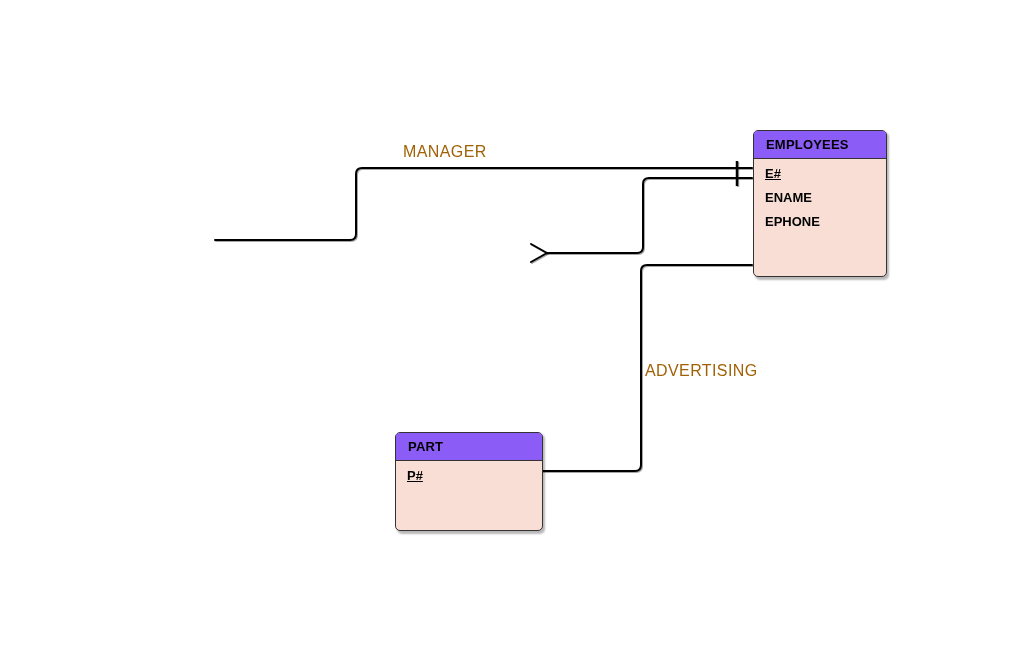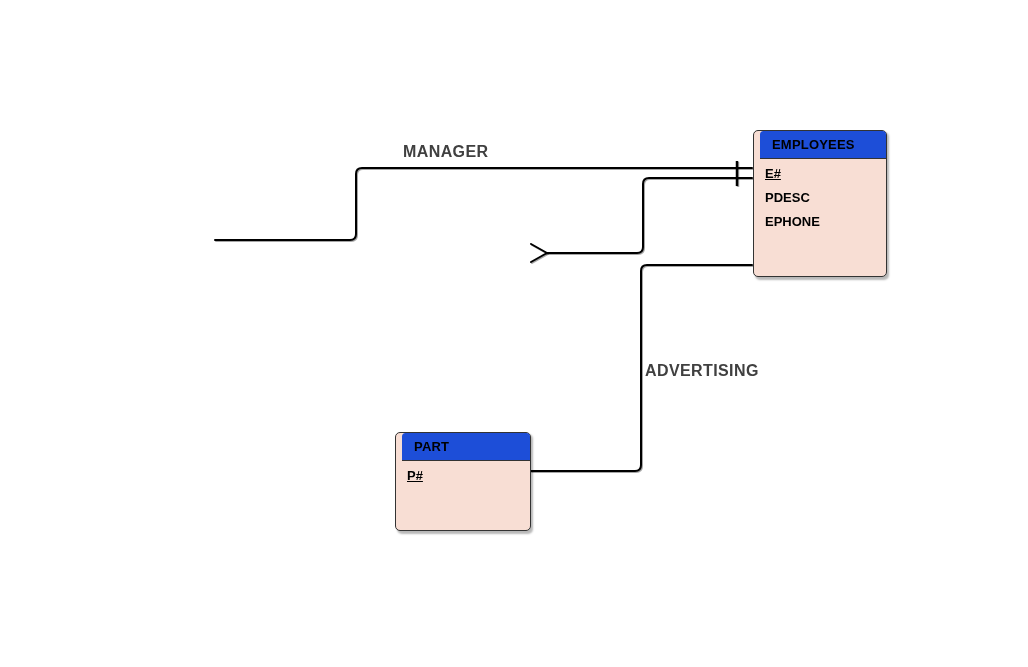--- a/index.html
+++ b/index.html
@@ -39,28 +39,27 @@
     filter: drop-shadow(1.2px 1.4px 0.6px rgba(0,0,0,0.35));
   }
   .entity {
     position: absolute;
     background: #f8ded4;
     border: 1.5px solid #333333;
     border-radius: 5px;
     box-shadow: 2px 2.5px 2px rgba(0,0,0,0.28);
   }
   .entity-header {
-    background: #1d4ed8;
+    background: #8b5cf6;
     border-bottom: 1.5px solid #333333;
     border-radius: 3.5px 3.5px 0 0;
     height: 28px;
     display: flex;
     align-items: center;
     padding-left: 12px;
-    margin-left: 6px;
   }
   .entity-title {
     font-weight: bold;
     font-size: 13px;
     letter-spacing: 0.2px;
     color: #000000;
   }
   .entity-body {
     padding-top: 2px;
   }
@@ -73,28 +72,28 @@
   .attr-label {
     font-weight: bold;
     font-size: 13px;
     color: #000000;
   }
   .attr-row.key .attr-label {
     text-decoration: underline;
   }
   .rel-label {
     position: absolute;
-    font-weight: bold;
+    font-weight: normal;
     font-size: 16px;
     letter-spacing: 0.4px;
-    color: #404040;
+    color: #a16207;
     white-space: nowrap;
   }
   #entity-employees { left: 753px; top: 130px; width: 134px; height: 147px; }
-  #entity-part      { left: 395px; top: 432px; width: 136px; height:  99px; }
+  #entity-part      { left: 395px; top: 432px; width: 148px; height:  99px; }
   #label-manager     { left: 403px; top: 143px; }
   #label-advertising { left: 645px; top: 362px; text-align: right; }
 </style>
 </head>
 <body>
 
 <div id="canvas">
 
   <svg class="connector-layer" viewBox="0 0 1028 667" xmlns="http://www.w3.org/2000/svg">
 
@@ -110,21 +109,21 @@
 
   <div class="entity" id="entity-employees">
     <div class="entity-header">
       <span class="entity-title">EMPLOYEES</span>
     </div>
     <div class="entity-body">
       <div class="attr-row key">
         <span class="attr-label">E#</span>
       </div>
       <div class="attr-row">
-        <span class="attr-label">PDESC</span>
+        <span class="attr-label">ENAME</span>
       </div>
       <div class="attr-row">
         <span class="attr-label">EPHONE</span>
       </div>
     </div>
   </div>
 
   <div class="entity" id="entity-part">
     <div class="entity-header">
       <span class="entity-title">PART</span>

